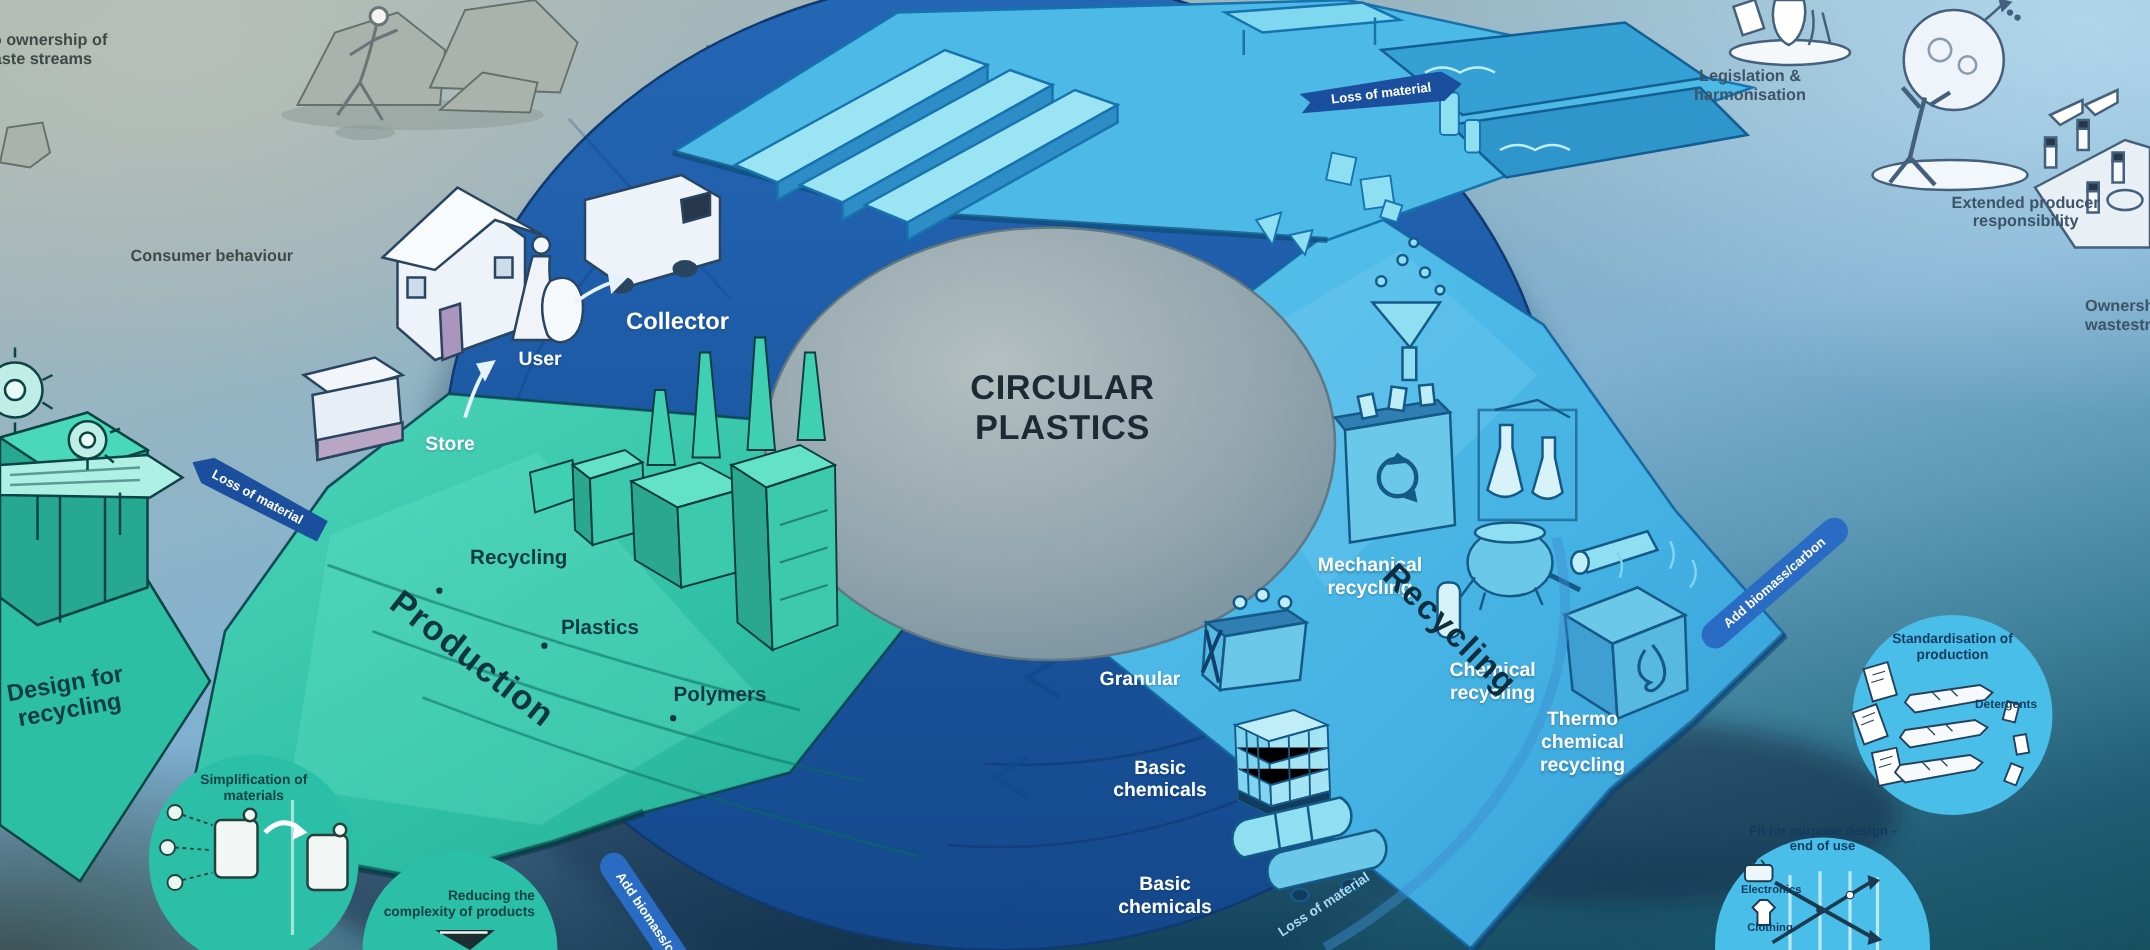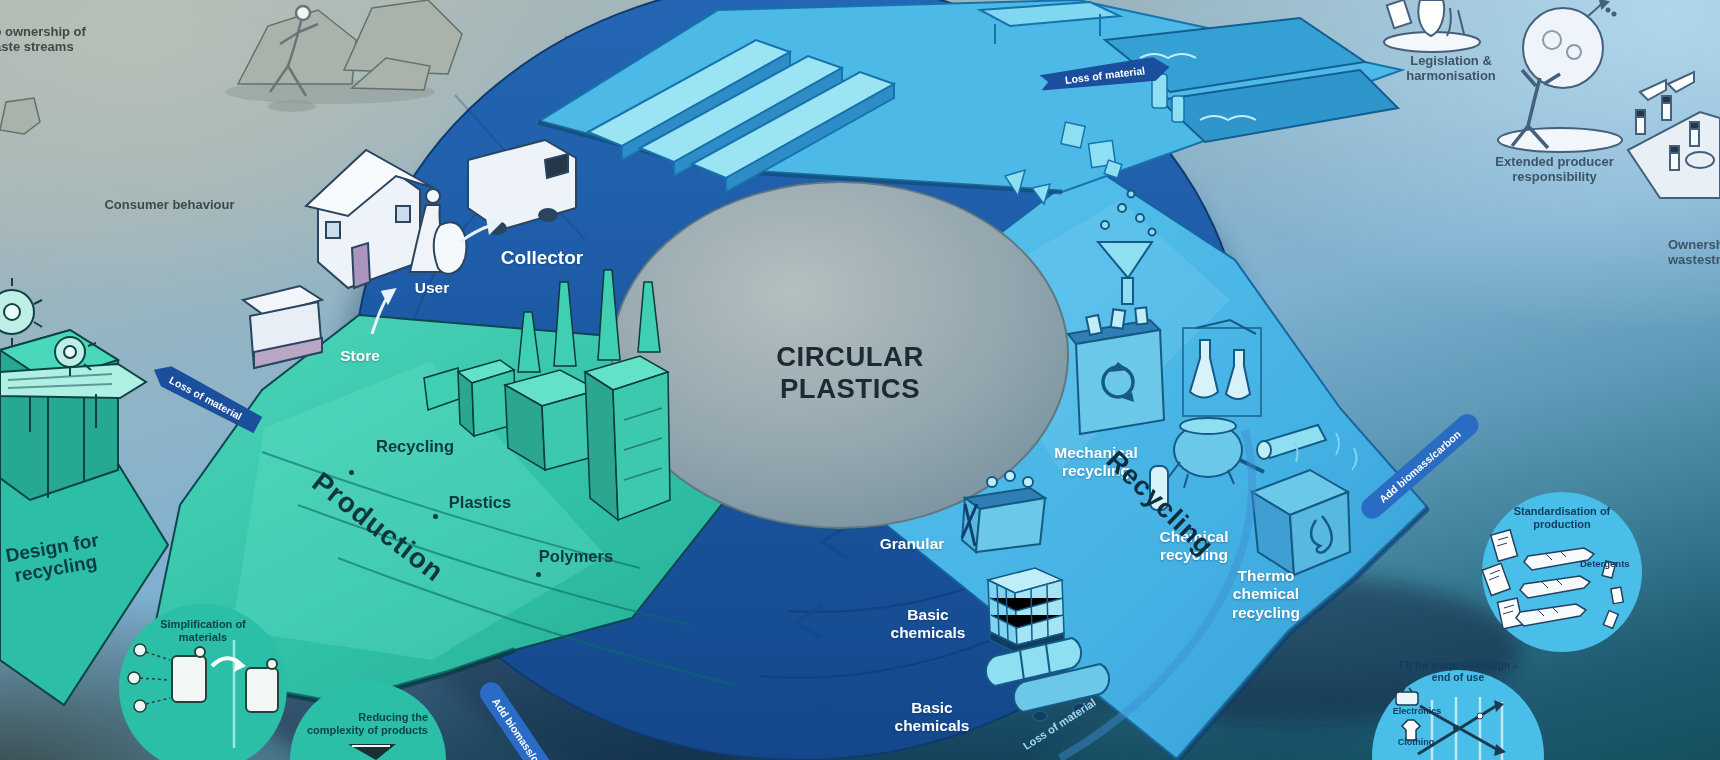--- a/index.html
+++ b/index.html
@@ -391,21 +391,21 @@
           <path d="M1402,692 l3,-4 M1412,692 l-3,-4"></path>
     </g>
     <g stroke="#1b3a50" stroke-width="1.5" fill="#ffffff">
       <path d="M1402,726 L1408,720 L1414,720 L1420,726 L1416,730 L1416,740 L1406,740 L1406,730 Z"></path>
     </g>
   </g>
 
   <path d="M1245,430 C1280,560 1180,690 1060,758" stroke="#3f8fd0" stroke-width="8" opacity=".45" fill="none"></path>
 </svg>
 
-<div class="lbl title" style="left:756px;top:294px;width:188px;margin-top:47px;">
+<div class="lbl title" style="left:756px;top:294px;width:188px;">
   <div>CIRCULAR</div>
   <div>PLASTICS</div>
 </div>
 
 <div class="lbl stg" style="left:330px;top:347px;width:60px;">Store</div>
 <div class="lbl stg" style="left:404px;top:279px;width:56px;">User</div>
 <div class="lbl stg" style="left:496px;top:247px;width:92px;font-size:19px;">Collector</div>
 <div class="lbl stg" style="left:868px;top:535px;width:88px;">Granular</div>
 <div class="lbl stg" style="left:882px;top:606px;width:92px;">Basic chemicals</div>
 <div class="lbl stg" style="left:886px;top:699px;width:92px;">Basic chemicals</div>
@@ -418,22 +418,22 @@
 <div class="lbl prod" style="left:532px;top:547px;width:88px;">Polymers</div>
 <div class="dot" style="left:349px;top:470px;"></div>
 <div class="dot" style="left:433px;top:514px;"></div>
 <div class="dot" style="left:536px;top:572px;"></div>
 
 <div class="lbl bigsec" style="left:298px;top:514px;width:170px;color:#0e3540;transform:rotate(38deg);">Production</div>
 <div class="lbl bigsec" style="left:1088px;top:496px;width:160px;color:#0c2e3e;font-size:27px;transform:rotate(44deg);">Recycling</div>
 
 <div class="lbl note" style="left:-16px;top:24px;width:122px;text-align:left;">No ownership of waste streams</div>
 <div class="lbl note" style="left:92px;top:197px;width:155px;">Consumer behaviour</div>
-<div class="lbl note bluenote" style="left:1391px;top:53px;width:120px;">Legislation &amp; harmonisation</div>
-<div class="lbl note bluenote" style="left:1487px;top:154px;width:135px;">Extended producer responsibility</div>
+<div class="lbl note bluenote" style="left:1340px;top:53px;width:120px;">Legislation &amp; harmonisation</div>
+<div class="lbl note bluenote" style="left:1553px;top:154px;width:135px;">Extended producer responsibility</div>
 <div class="lbl note bluenote" style="left:1668px;top:237px;width:120px;text-align:left;">Ownership wastestreams</div>
 <div class="lbl" style="left:-8px;top:538px;width:124px;font-size:19px;font-weight:800;color:#0b3b43;text-align:center;line-height:1.08;transform:rotate(-10deg);">Design for recycling</div>
 
 <div class="lbl bub" style="left:146px;top:618px;width:114px;font-size:11px;color:#0e4347;">Simplification of materials</div>
 <div class="lbl bub" style="left:302px;top:711px;width:126px;font-size:11px;color:#0e4347;text-align:right;">Reducing the complexity of products</div>
 <div class="lbl bub" style="left:1506px;top:505px;width:112px;font-size:11px;color:#123c5f;">Standardisation of production</div>
 <div class="lbl bub" style="left:1580px;top:558px;width:72px;font-size:9.5px;color:#123c5f;text-align:left;">Detergents</div>
 <div class="lbl bub" style="left:1396px;top:659px;width:124px;font-size:10.5px;color:#123c5f;">Fit for purpose design - end of use</div>
 <div class="lbl bub" style="left:1388px;top:706px;width:58px;font-size:9px;color:#123c5f;">Electronics</div>
 <div class="lbl bub" style="left:1390px;top:737px;width:52px;font-size:9px;color:#123c5f;">Clothing</div>

